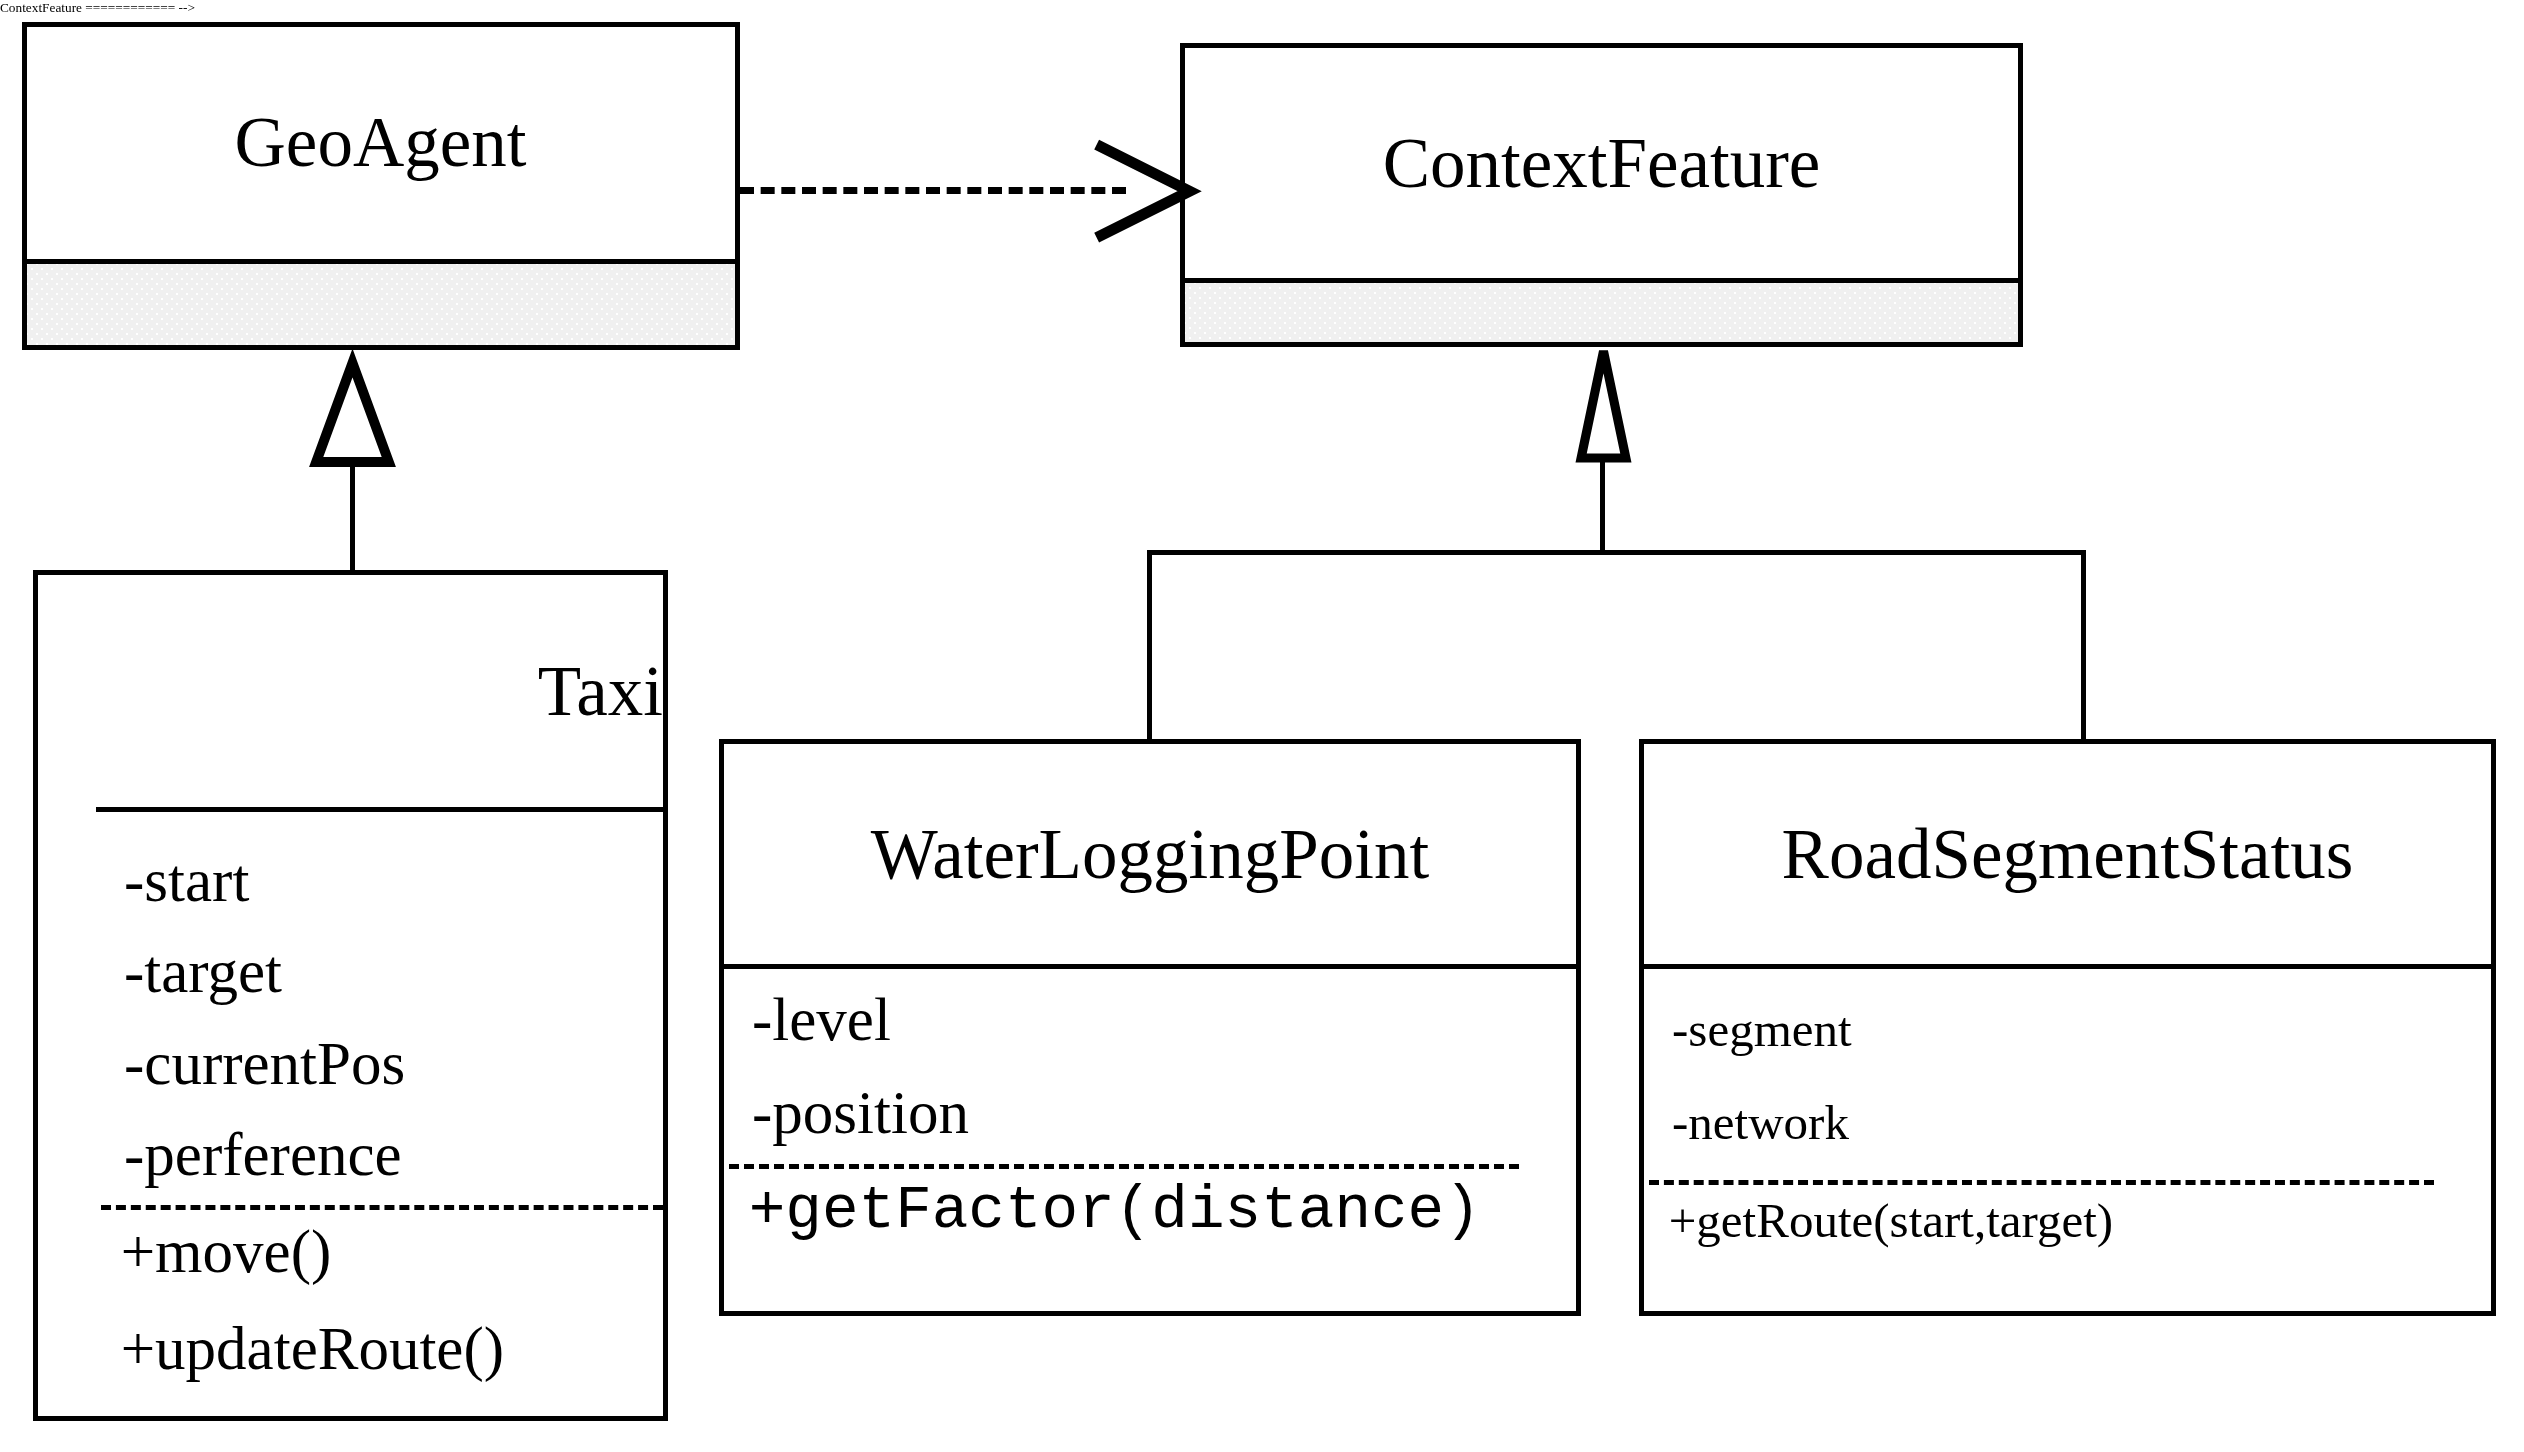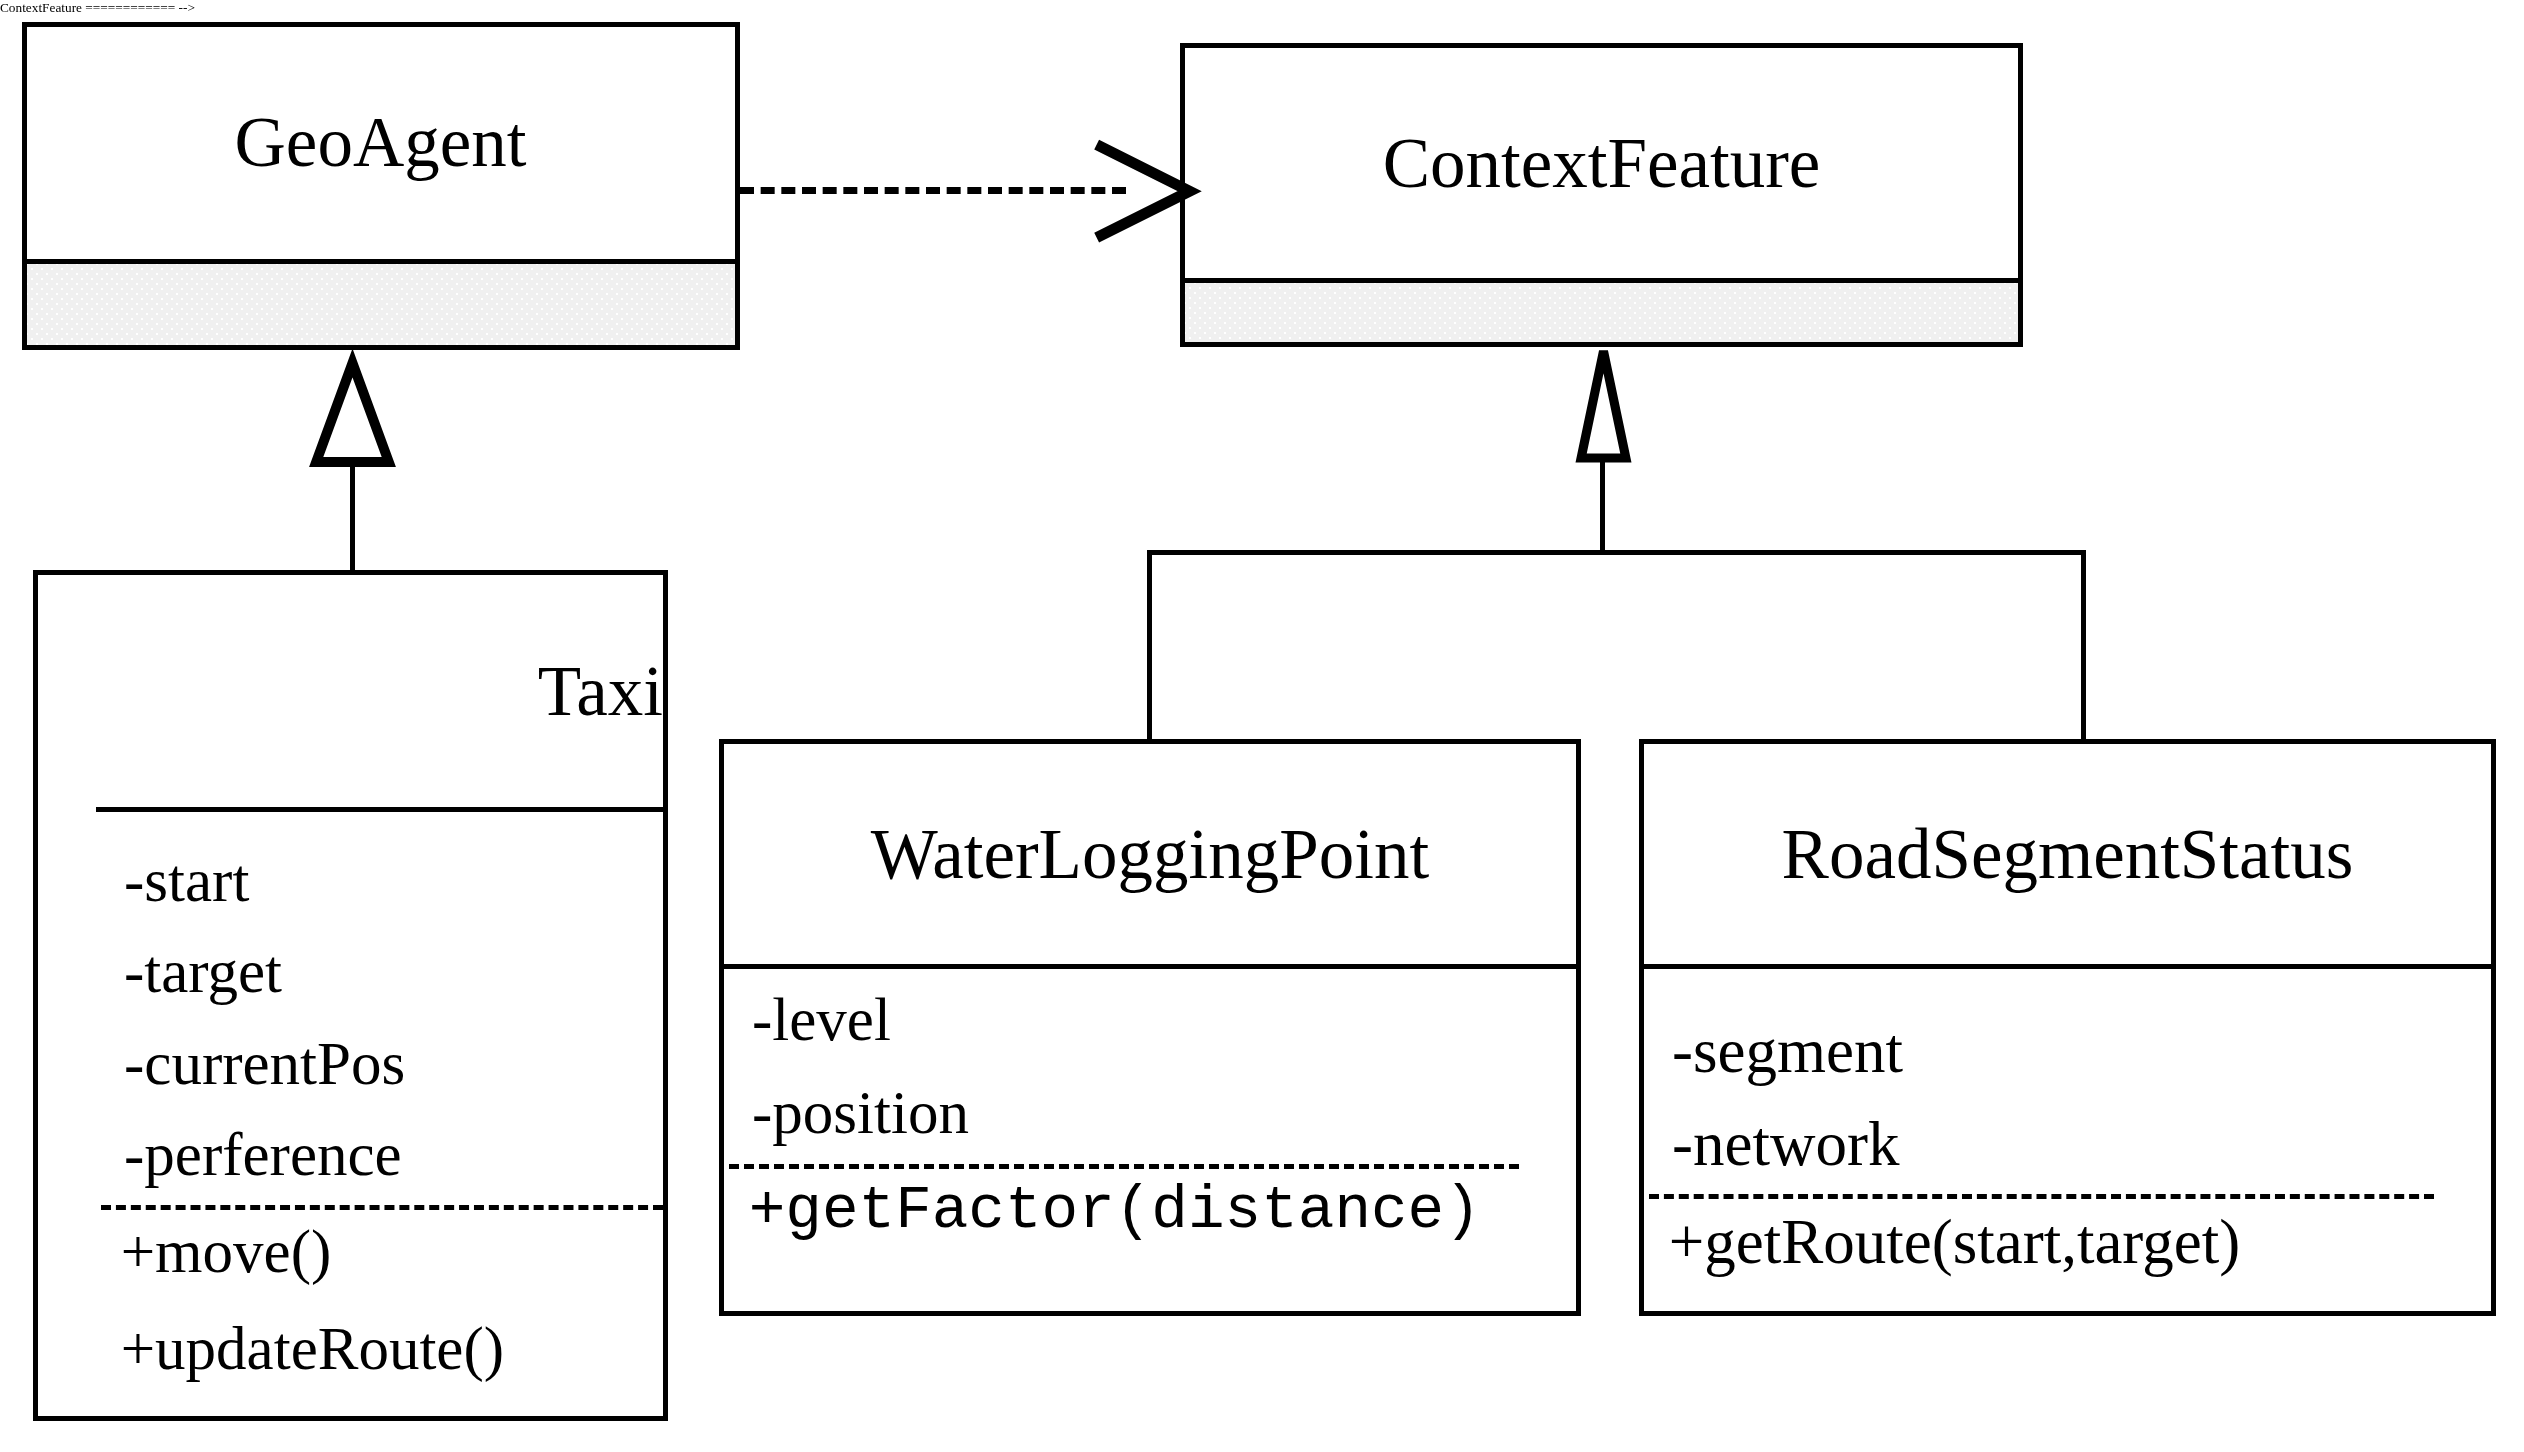--- a/index.html
+++ b/index.html
@@ -137,21 +137,21 @@
       <div class="member-sep" style="width:790px; margin-left:-23px; margin-top:11.6px; margin-bottom:11.6px;"></div>
       <div class="member-line" style="height:98px; margin-left:-3.3px;font-family:Liberation Mono, monospace;">+getFactor(distance)</div>
     </div>
   </div>
 
   
   <div class="uml-class" style="left:1639px; top:739px; width:857px; height:577px;">
     <div class="compartment class-name" style="height:220px; font-size:71px;">
       <span>RoadSegmentStatus</span>
     </div>
-    <div class="compartment divided-top members" style="height:345px; padding-top:36px; font-size:63px;justify-content:flex-end;">
+    <div class="compartment divided-top members" style="height:345px; padding-top:36px; font-size:49px;">
       <div class="member-line" style="height:93px;">-segment</div>
       <div class="member-line" style="height:70px;">-network</div>
       <div class="member-sep" style="width:785px; margin-left:-23px; margin-top:11.6px; margin-bottom:11.6px;"></div>
       <div class="member-line" style="height:98px; margin-left:-3.3px;">+getRoute(start,target)</div>
     </div>
   </div>
 
    ContextFeature ============ --&gt;
   <div class="dashed-h" style="left:740px; top:187px; width:386px;"></div>
   <svg class="svg-mark" style="left:1090px; top:138px; width:108px; height:108px;" viewBox="0 0 130 130">

